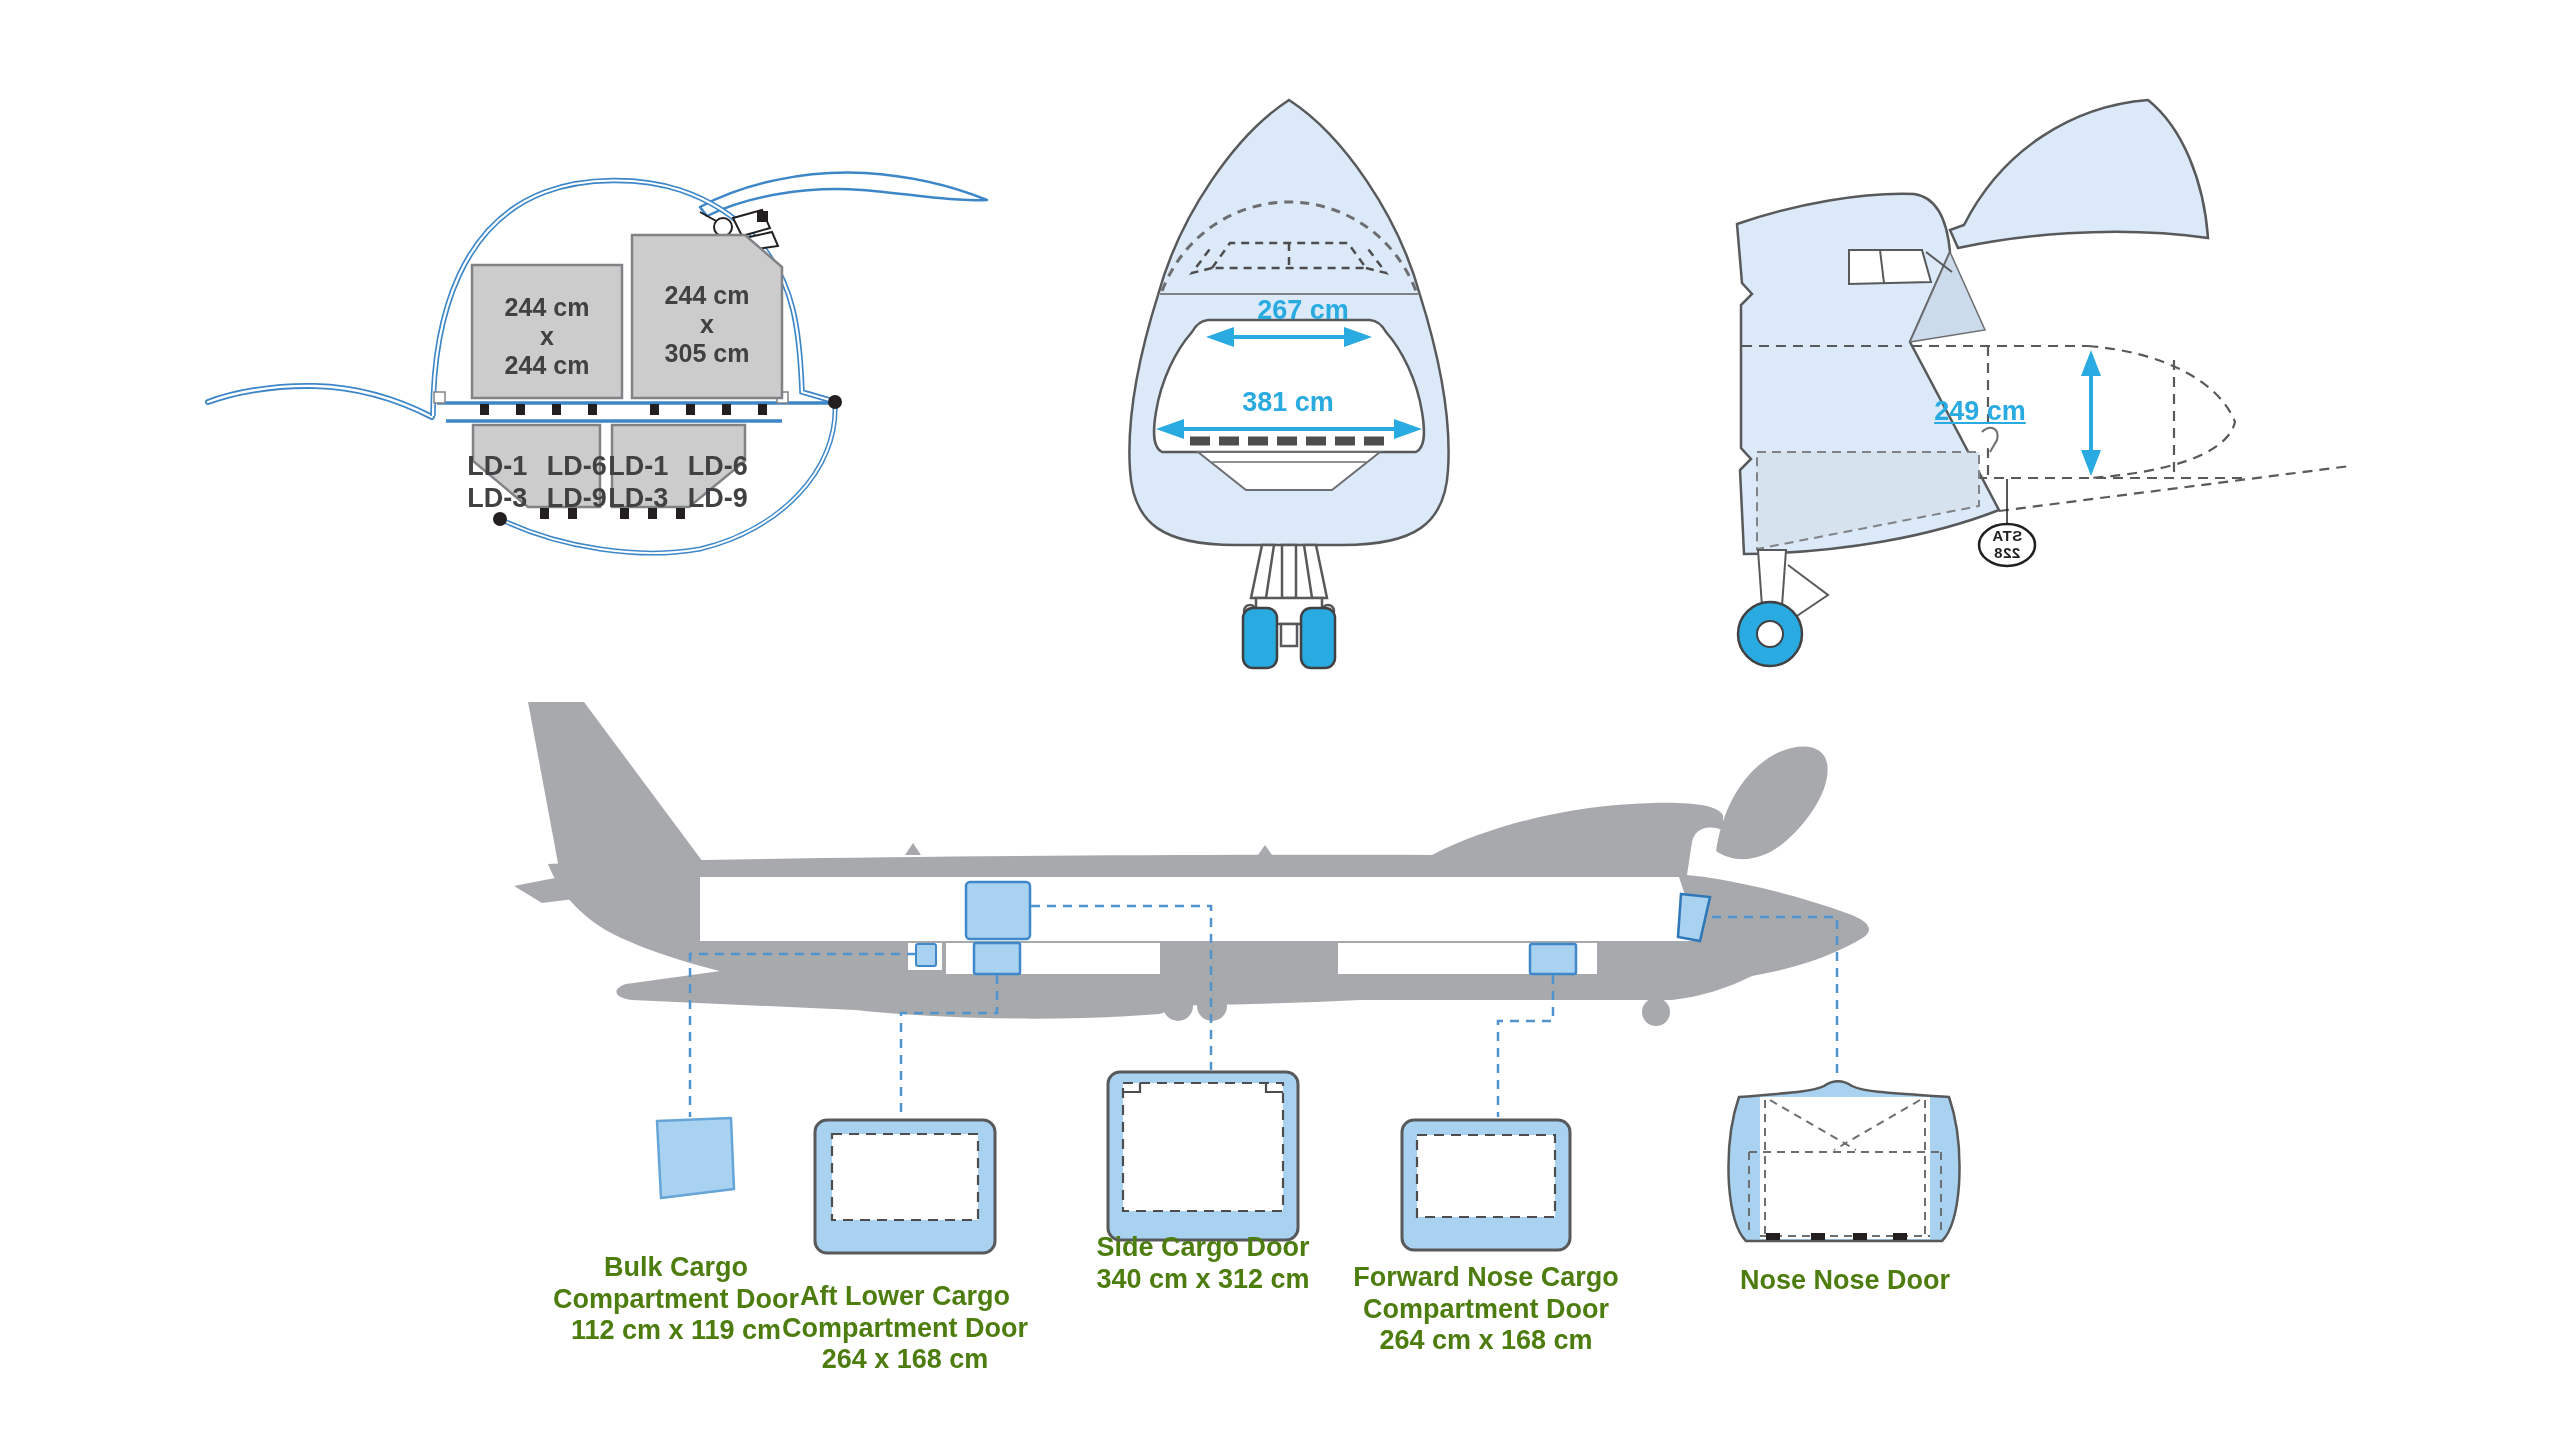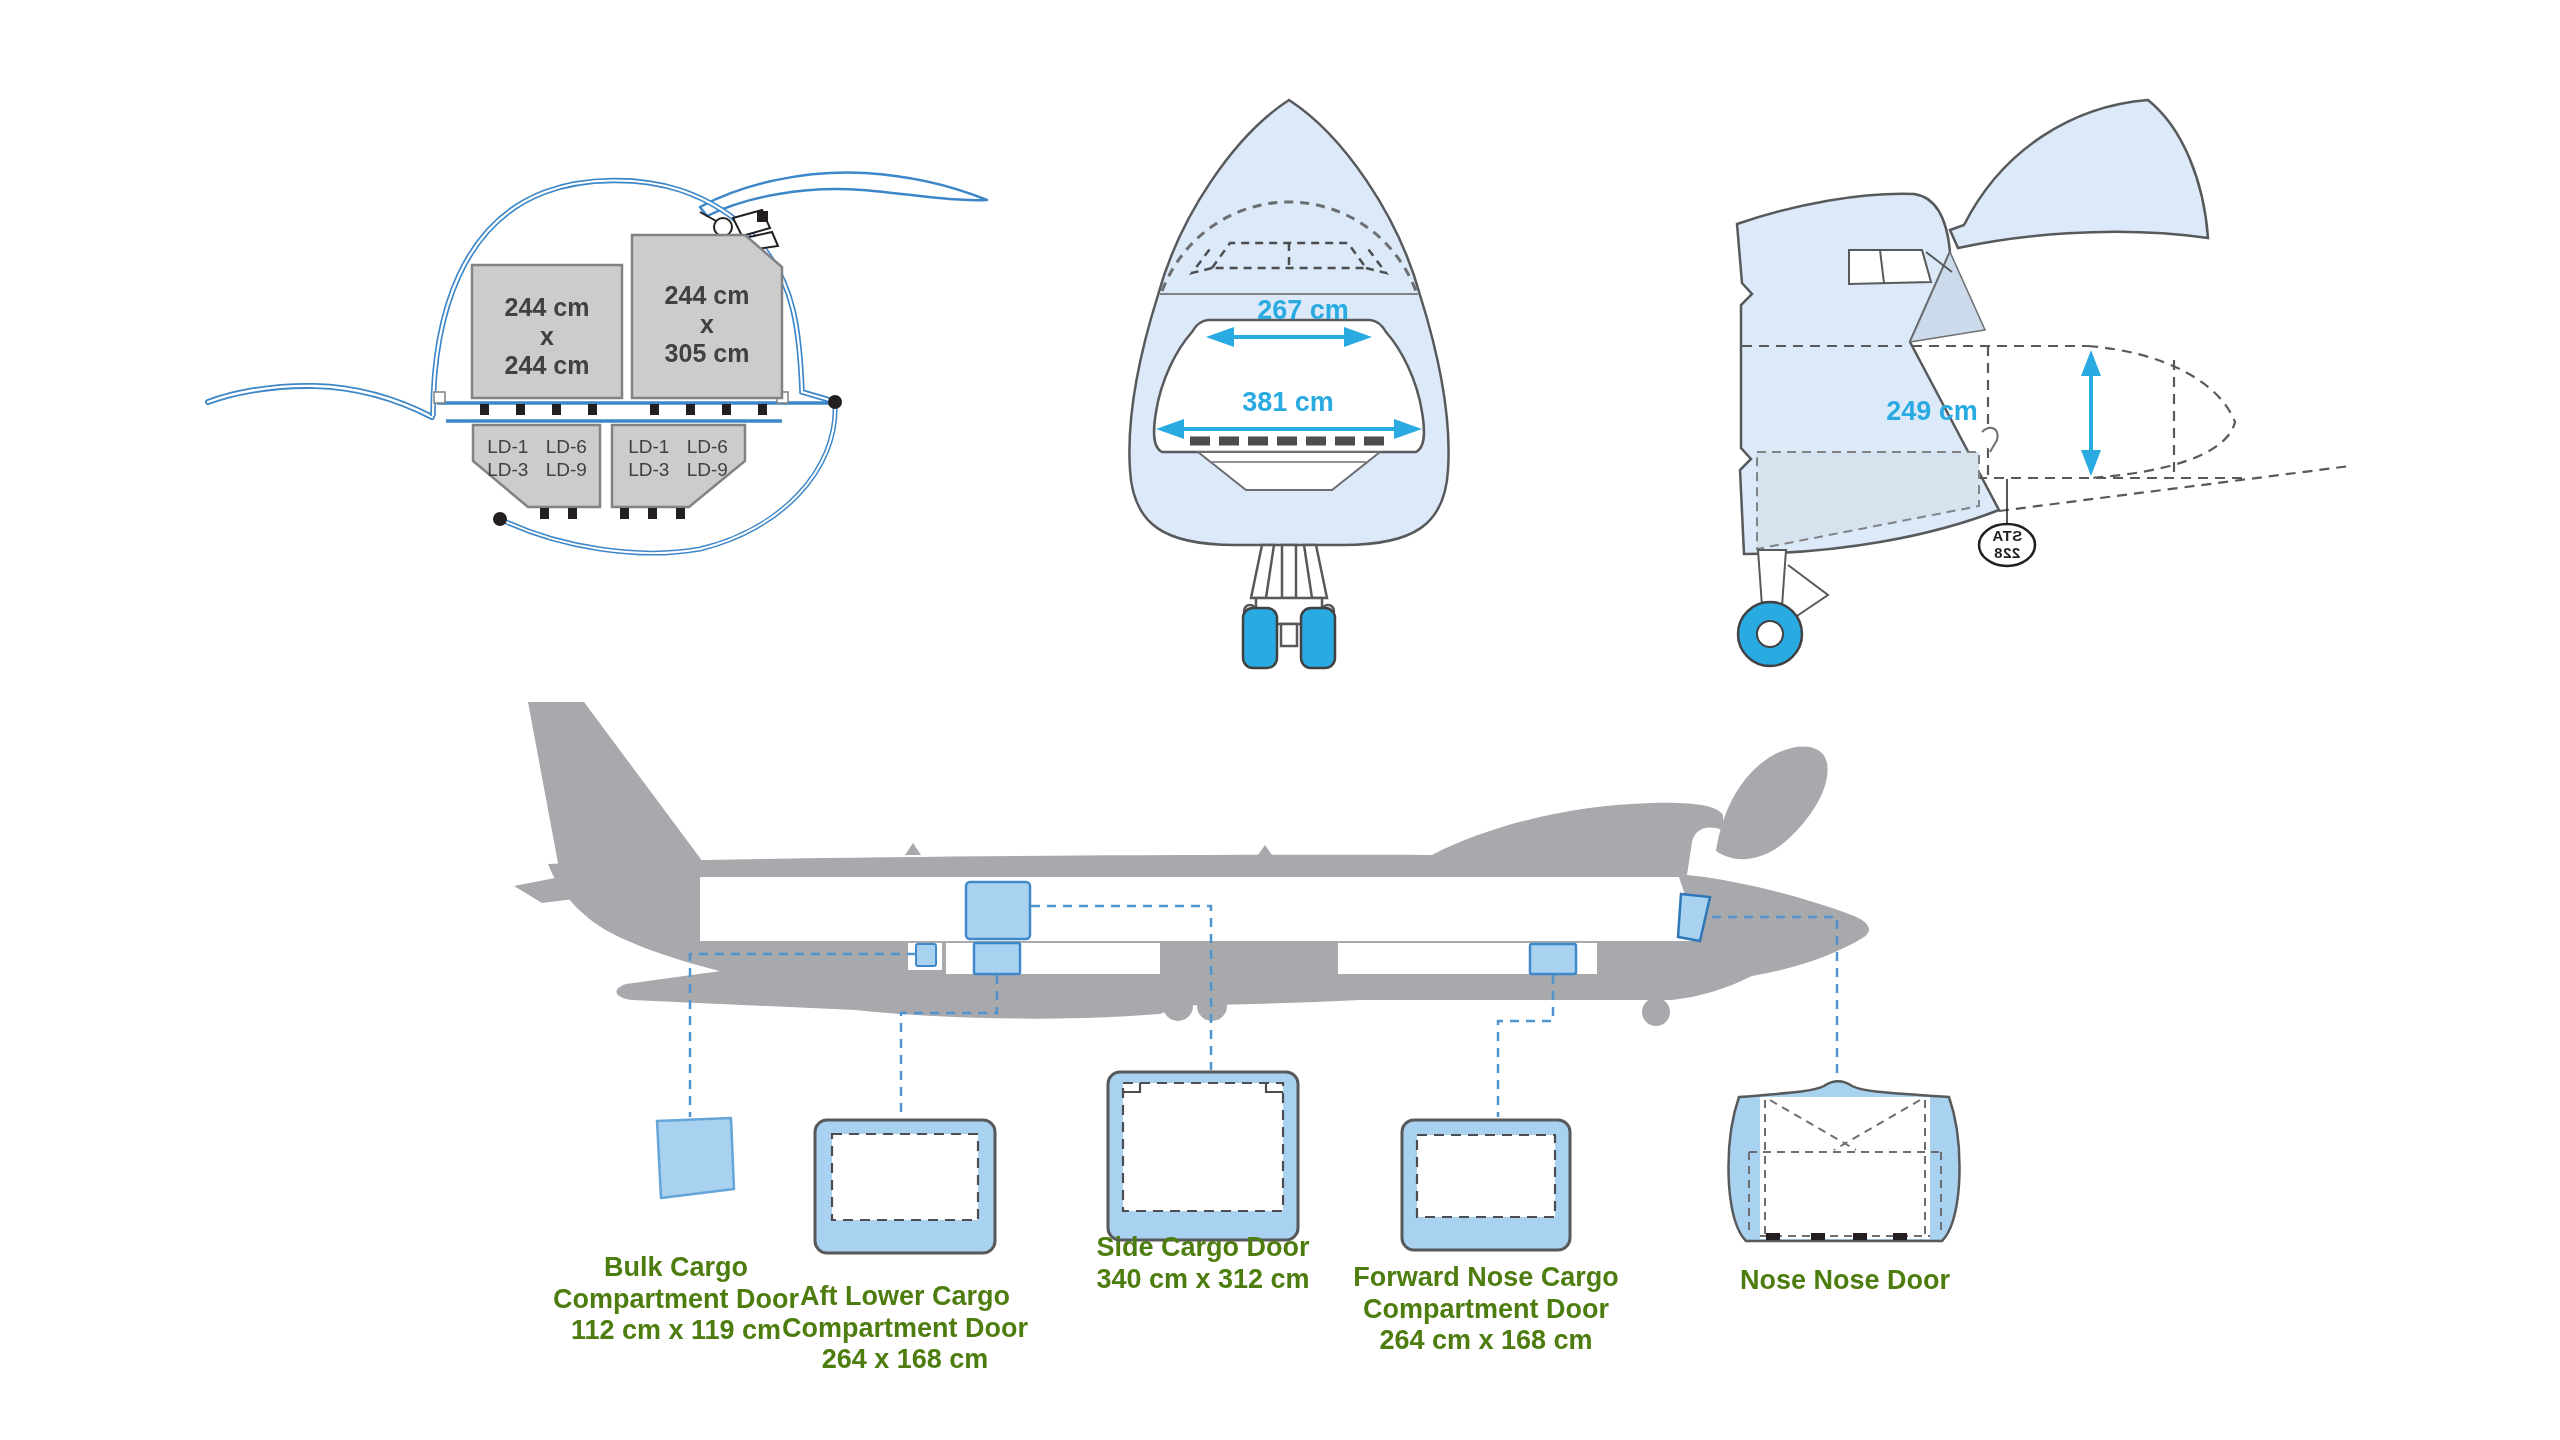--- a/index.html
+++ b/index.html
@@ -2,21 +2,21 @@
 <html><head>
 <meta charset="utf-8">
 <style>
   html,body{margin:0;padding:0;background:#ffffff;}
   #canvas{position:relative;width:2560px;height:1392px;background:#ffffff;overflow:hidden;
           font-family:"Liberation Sans", sans-serif;}
   #art{position:absolute;left:0;top:0;}
   .txt{position:absolute;transform:translateX(-50%);text-align:center;white-space:nowrap;}
   .dim{color:#29abe2;font-size:27px;font-weight:600;}
   .boxlbl{color:#414042;font-size:25px;font-weight:600;line-height:1.16;}
-  .ldlbl{color:#414042;font-size:19px;font-weight:400;line-height:1.2;word-spacing:12px;}
+  .ldlbl{color:#414042;font-size:27px;font-weight:700;line-height:1.2;word-spacing:12px;margin-top:14px;}
   .doorlbl{color:#4d7c0f;font-size:27px;font-weight:700;line-height:1.17;}
   .sta{color:#231f20;font-size:15px;font-weight:700;line-height:1.1;
        transform:translateX(-50%) scaleX(-1);letter-spacing:.5px;}
   .line{display:block;}
 </style>
 </head>
 <body>
 
 <div id="canvas">
 
@@ -255,21 +255,21 @@
   <span class="line">LD-1 LD-6</span>
   <span class="line">LD-3 LD-9</span>
 </div>
 <div class="txt ldlbl" style="left:678px;top:436px;">
   <span class="line">LD-1 LD-6</span>
   <span class="line">LD-3 LD-9</span>
 </div>
 
 <div class="txt dim" style="left:1288px;top:295px;margin-left:15px;">267 cm</div>
 <div class="txt dim" style="left:1288px;top:387px;">381 cm</div>
-<div class="txt dim" style="left:1932px;top:396px;">249 cm</div>
+<div class="txt dim" style="left:1980px;top:396px;text-decoration:underline;">249 cm</div>
 
 <div class="txt sta" style="left:2007px;top:528px;">
   <span class="line">STA</span>
   <span class="line">228</span>
 </div>
 
 <div class="txt doorlbl" style="left:676px;top:1252px;">
   <span class="line">Bulk Cargo</span>
   <span class="line">Compartment Door</span>
   <span class="line">112 cm x 119 cm</span>

